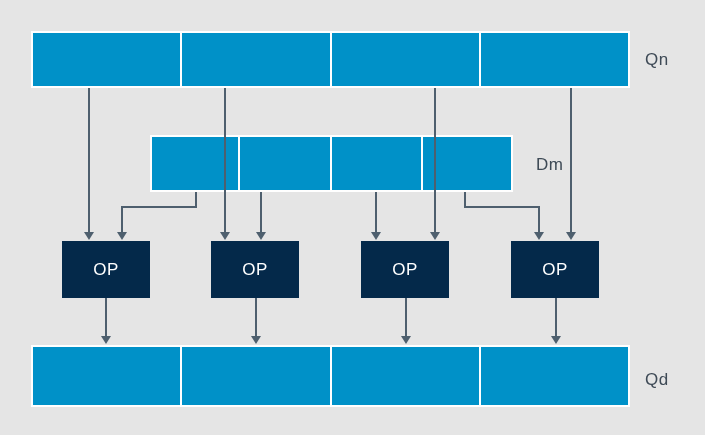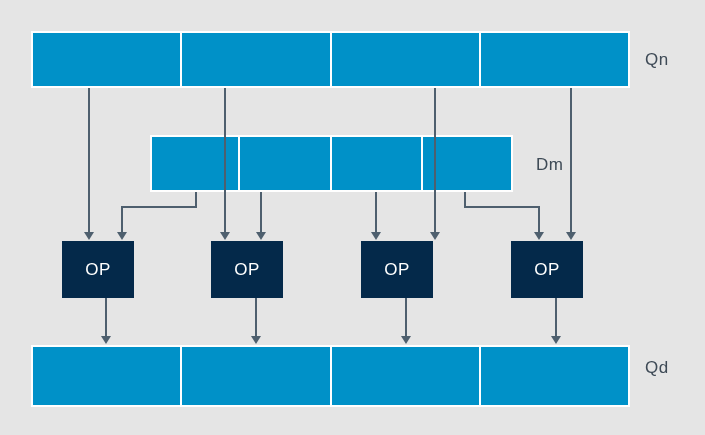--- a/index.html
+++ b/index.html
@@ -39,21 +39,21 @@
   
   #dm-bar .cell:nth-child(1){flex:0 0 88px;}
   #dm-bar .cell:nth-child(2){flex:0 0 92px;}
   #dm-bar .cell:nth-child(3){flex:0 0 91px;}
   #dm-bar .cell:nth-child(4){flex:1 1 auto;}
 
   
   .op-box{
     position:absolute;
     top:241px;
-    width:72px;
+    width:88px;
     height:57px;
     background:#04294a;
     color:#ffffff;
     font-size:17px;
     display:flex;
     align-items:center;
     justify-content:center;
     letter-spacing:0.5px;
     box-sizing:border-box;
   }
@@ -65,21 +65,21 @@
   
   .side-label{
     position:absolute;
     color:#3e4a56;
     font-size:17px;
     letter-spacing:0.5px;
     white-space:nowrap;
   }
   #label-qn{left:645px; top:50px;}
   #label-dm{left:536px; top:155px;}
-  #label-qd{left:645px; top:358px;}
+  #label-qd{left:645px; top:370px;}
 
   
   .vline{
     position:absolute;
     width:2px;
     background:#4e5f6e;
   }
   .hline{
     position:absolute;
     height:2px;

